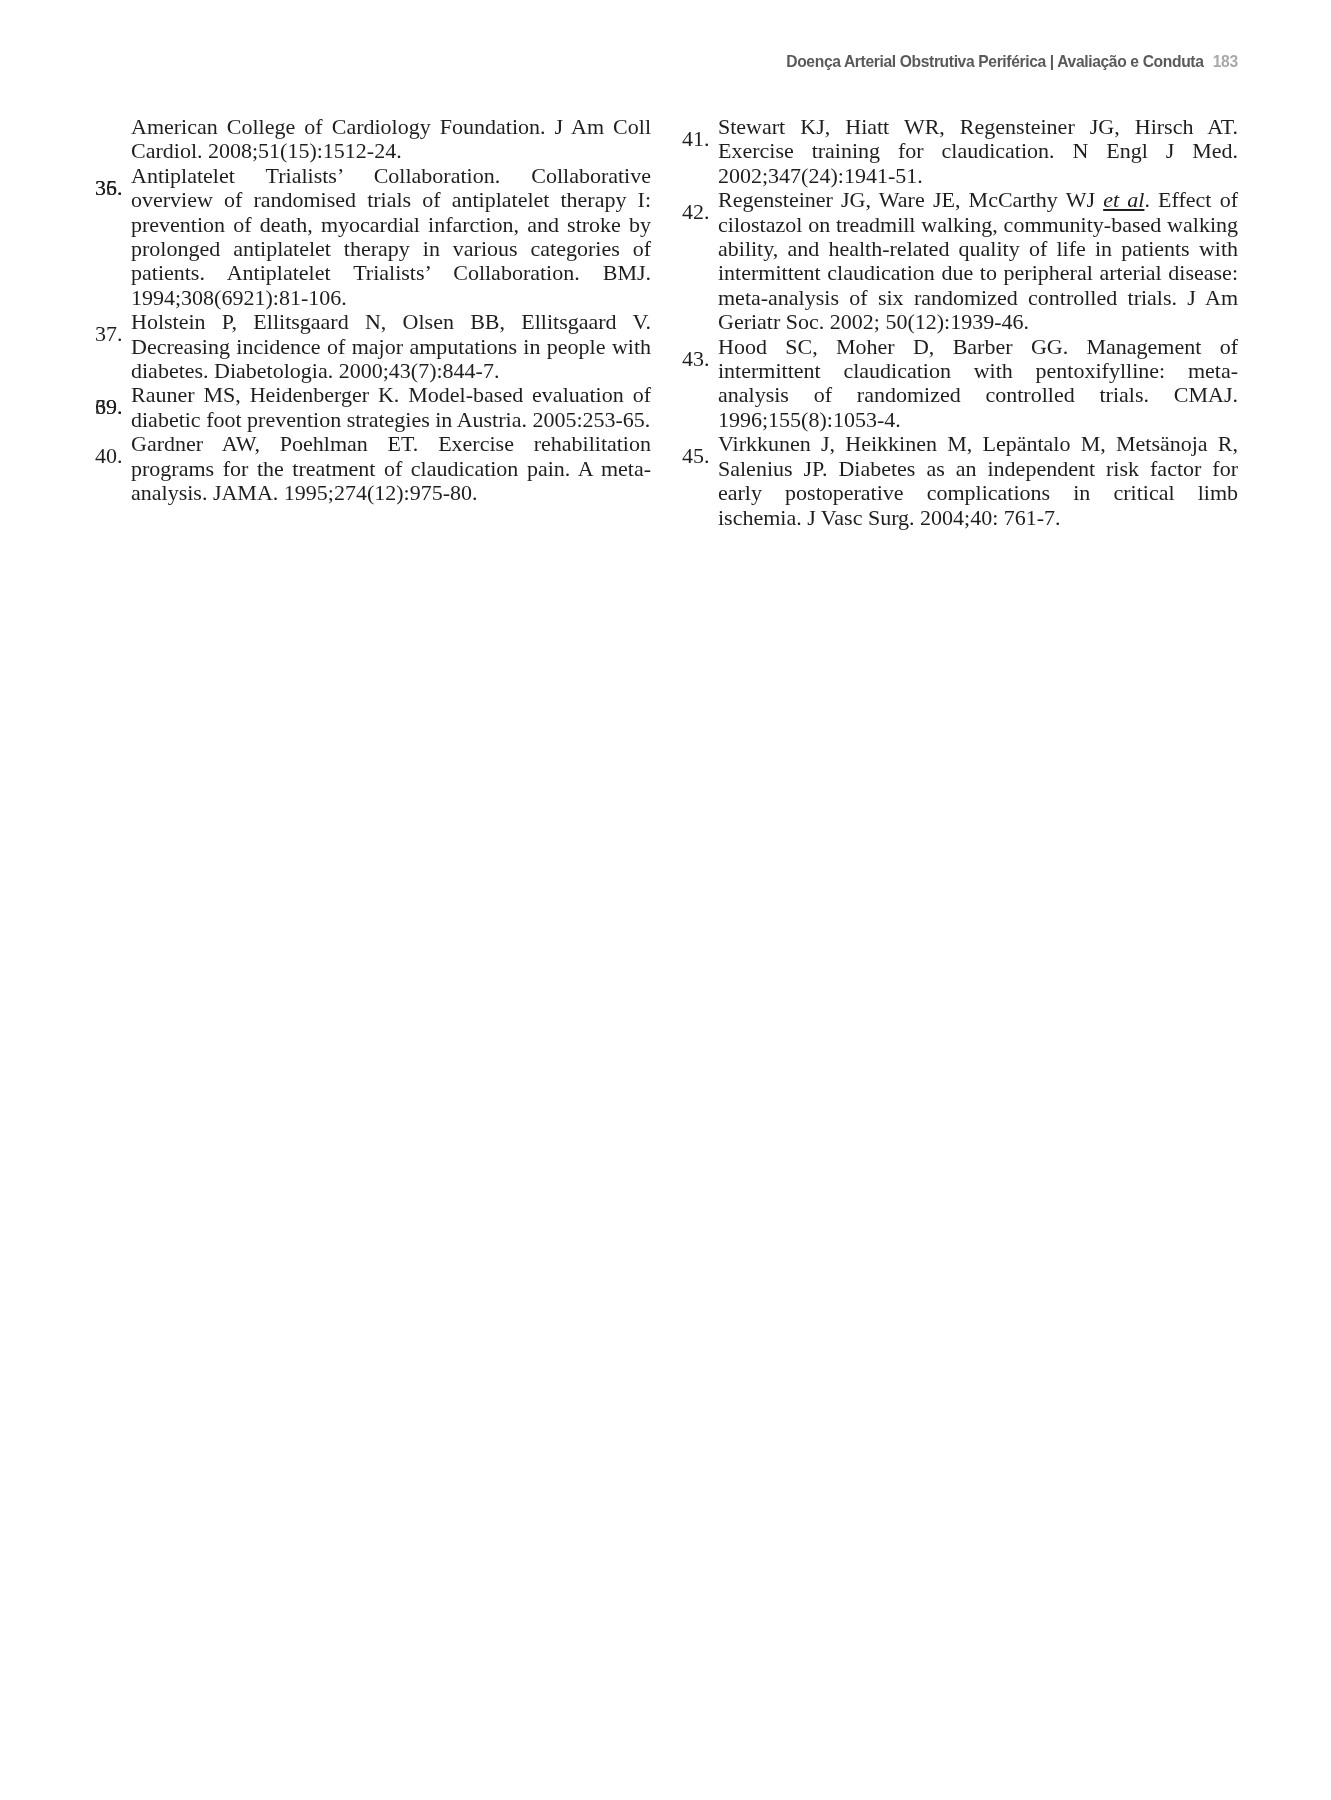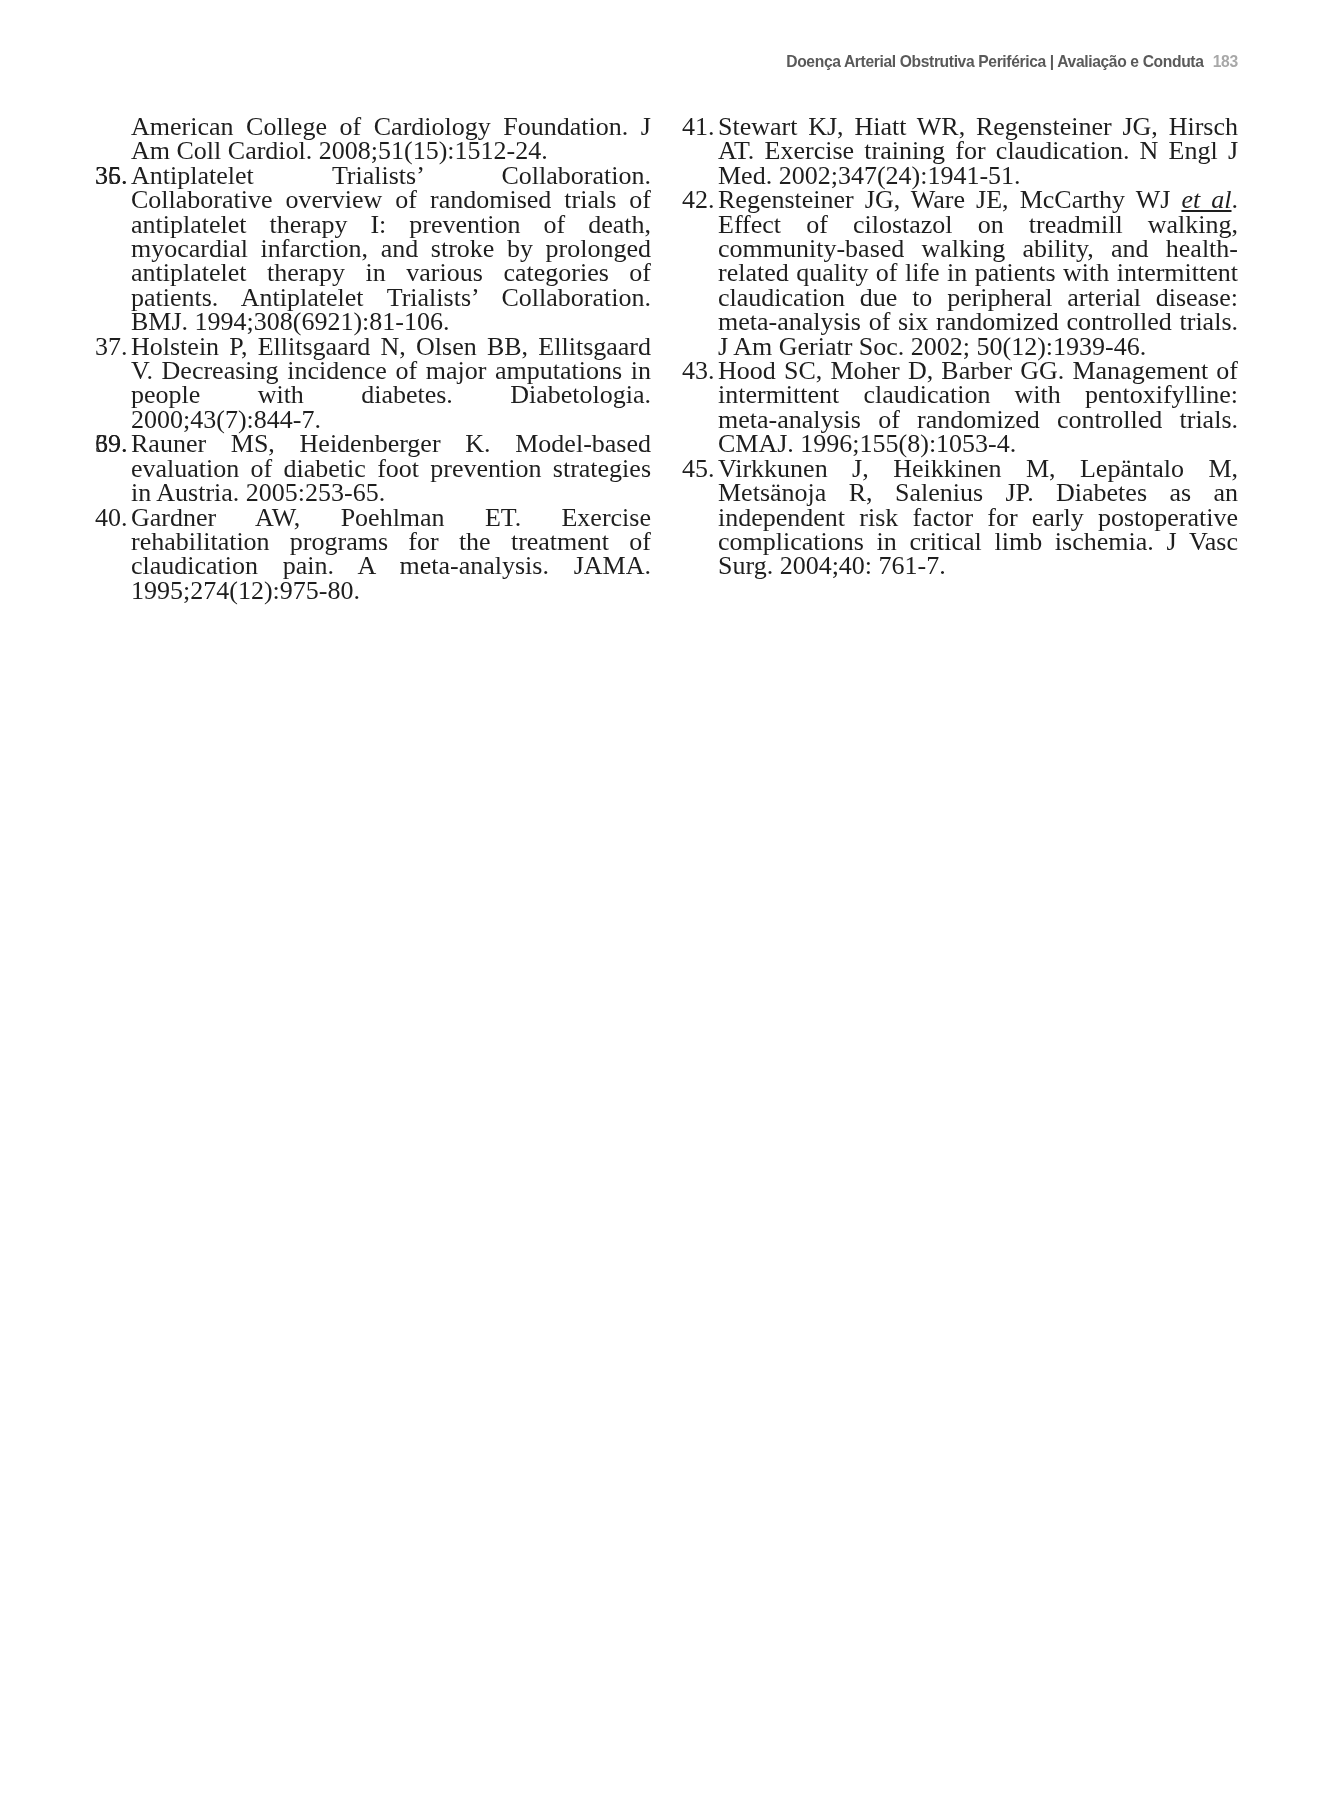--- a/index.html
+++ b/index.html
@@ -28,36 +28,36 @@
     }
     .running-header .page-number {
       color: #a8a8a8;
       margin-left: 10px;
     }
     .column {
       position: absolute;
       top: 115px;
       width: 556px;
       font-family: "Liberation Serif", "DejaVu Serif", serif;
-      font-size: 26px;
+      font-size: 22px;
       line-height: 24.4px;
       color: #1e1e1e;
     }
     .col-left { left: 95px; }
     .col-right { left: 682px; }
     .ref {
       position: relative;
       padding-left: 36px;
       text-align: justify;
       hyphens: manual;
     }
     .ref .num {
       position: absolute;
       left: 0;
-      top: 0;
+      top: 12px;
     }
     .ref em { font-style: italic; text-decoration: underline; }
   </style>
 </head>
 <body>
 
 <div class="running-header">
   <span>Doença Arterial Obstrutiva Periférica | Avaliação e Conduta</span><span class="page-number">183</span>
 </div>
 

